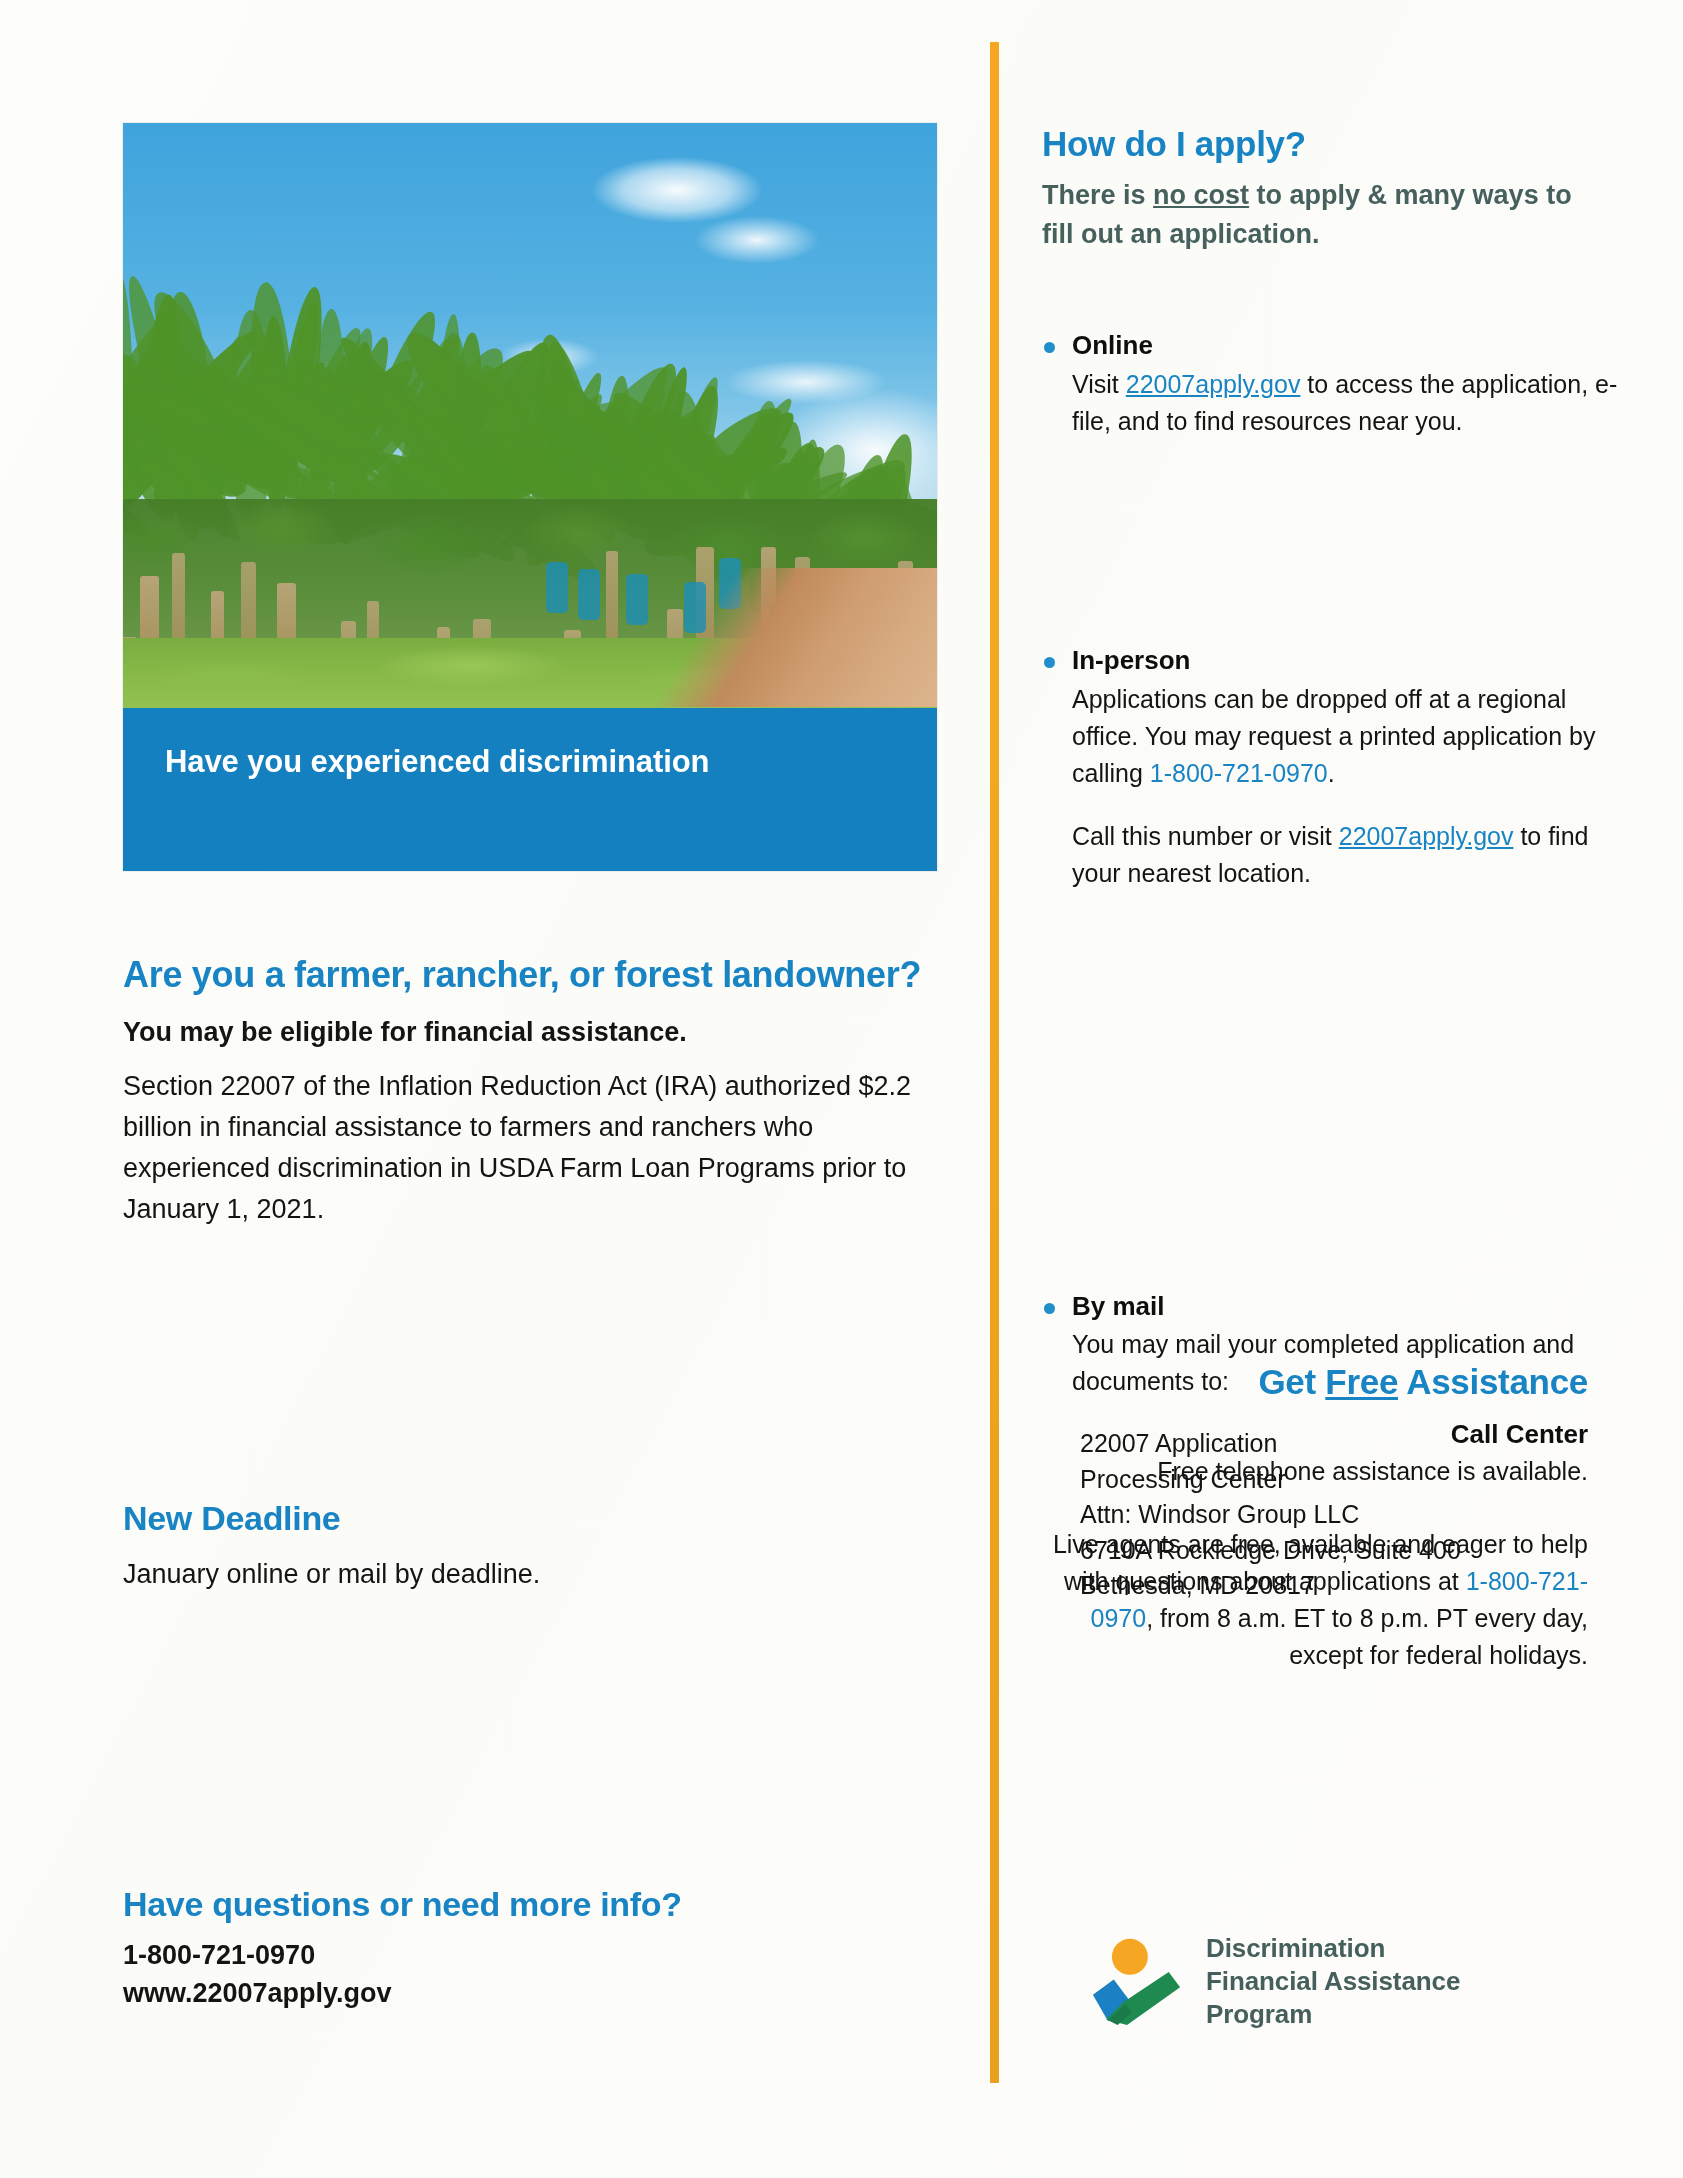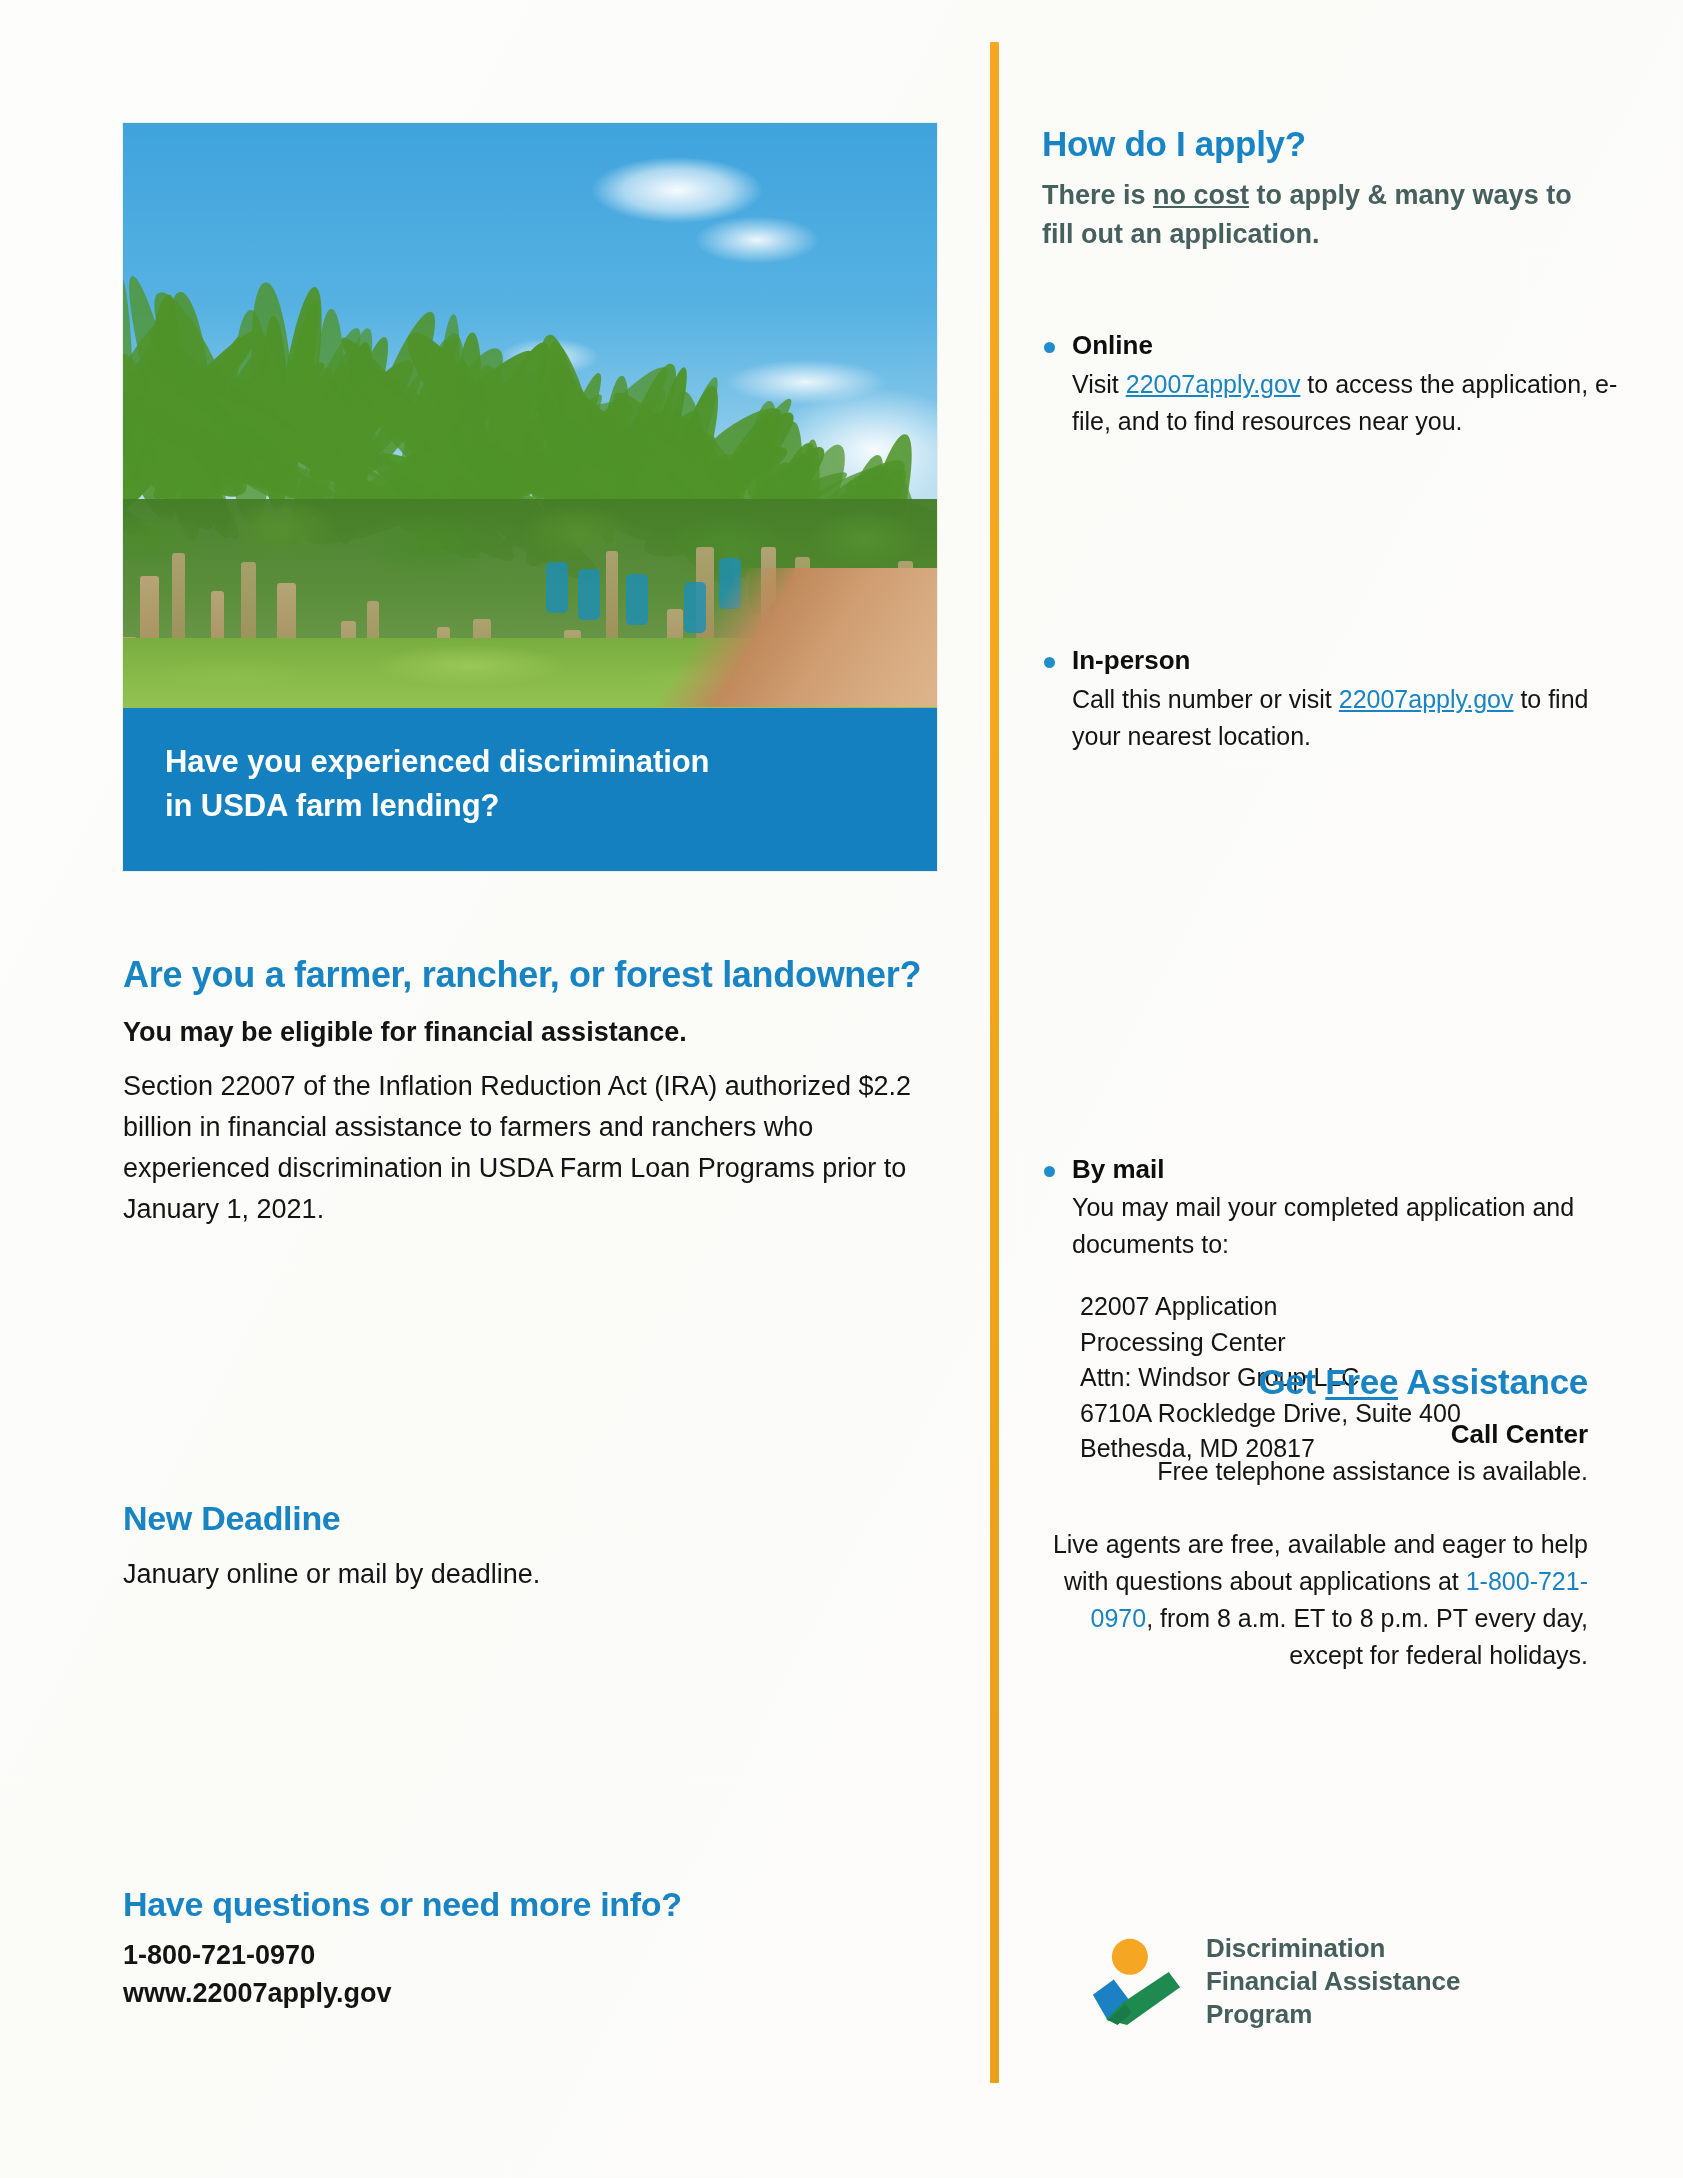--- a/index.html
+++ b/index.html
@@ -518,21 +518,20 @@
             <div class="bluebag" style="left: 657px; top: 104px;"></div>
             <div class="bluebag" style="left: 717px; top: 77px;"></div>
             <div class="bluebag" style="left: 759px; top: 98px;"></div>
             <div class="bluebag" style="left: 816px; top: 70px;"></div>
           </div>
         <div class="grass"></div>
         <div class="path"></div>
       </div>
       <div class="caption-bar">
         <div class="caption-text">Have you experienced discrimination</div>
-        <div class="caption-text">in USDA farm lending?</div>
       </div>
     </div>
 
     <div class="sec" style="top:952px;">
       <h2 class="h-blue">Are you a farmer, rancher, or forest landowner?</h2>
       <p class="bold-line">You may be eligible for financial assistance.</p>
       <p class="body-text">Section 22007 of the Inflation Reduction Act (IRA) authorized $2.2 billion in financial assistance to farmers and ranchers who experienced discrimination in USDA Farm Loan Programs prior to January 1, 2021.</p>
     </div>
 
     <div class="sec" style="top:1497px;">
@@ -557,20 +556,21 @@
 
     <div class="r-sec bullet-item" style="top:329px;">
       <span class="dot"></span>
       <p class="b-title">Online</p>
       <p class="b-body"><span>Visit </span><a class="lnk" href="#">22007apply.gov</a><span> to access the application, e-file, and to find resources near you.</span></p>
     </div>
 
     <div class="r-sec bullet-item" style="top:533px;">
       <span class="dot"></span>
       <p class="b-title">In-person</p>
+      <p class="b-body"><span>Applications can be dropped off at a regional office. You may request a printed application by calling </span><a class="tel" href="#">1-800-721-0970</a><span>.</span></p>
       <p class="b-body"><span>Call this number or visit </span><a class="lnk" href="#">22007apply.gov</a><span> to find your nearest location.</span></p>
     </div>
 
     <div class="r-sec bullet-item" style="top:931px;">
       <span class="dot"></span>
       <p class="b-title">By mail</p>
       <p class="b-body">You may mail your completed application and documents to:</p>
       <p class="addr" style="margin-top:26px;">
         <span>22007 Application</span><br>
         <span>Processing Center</span><br>

